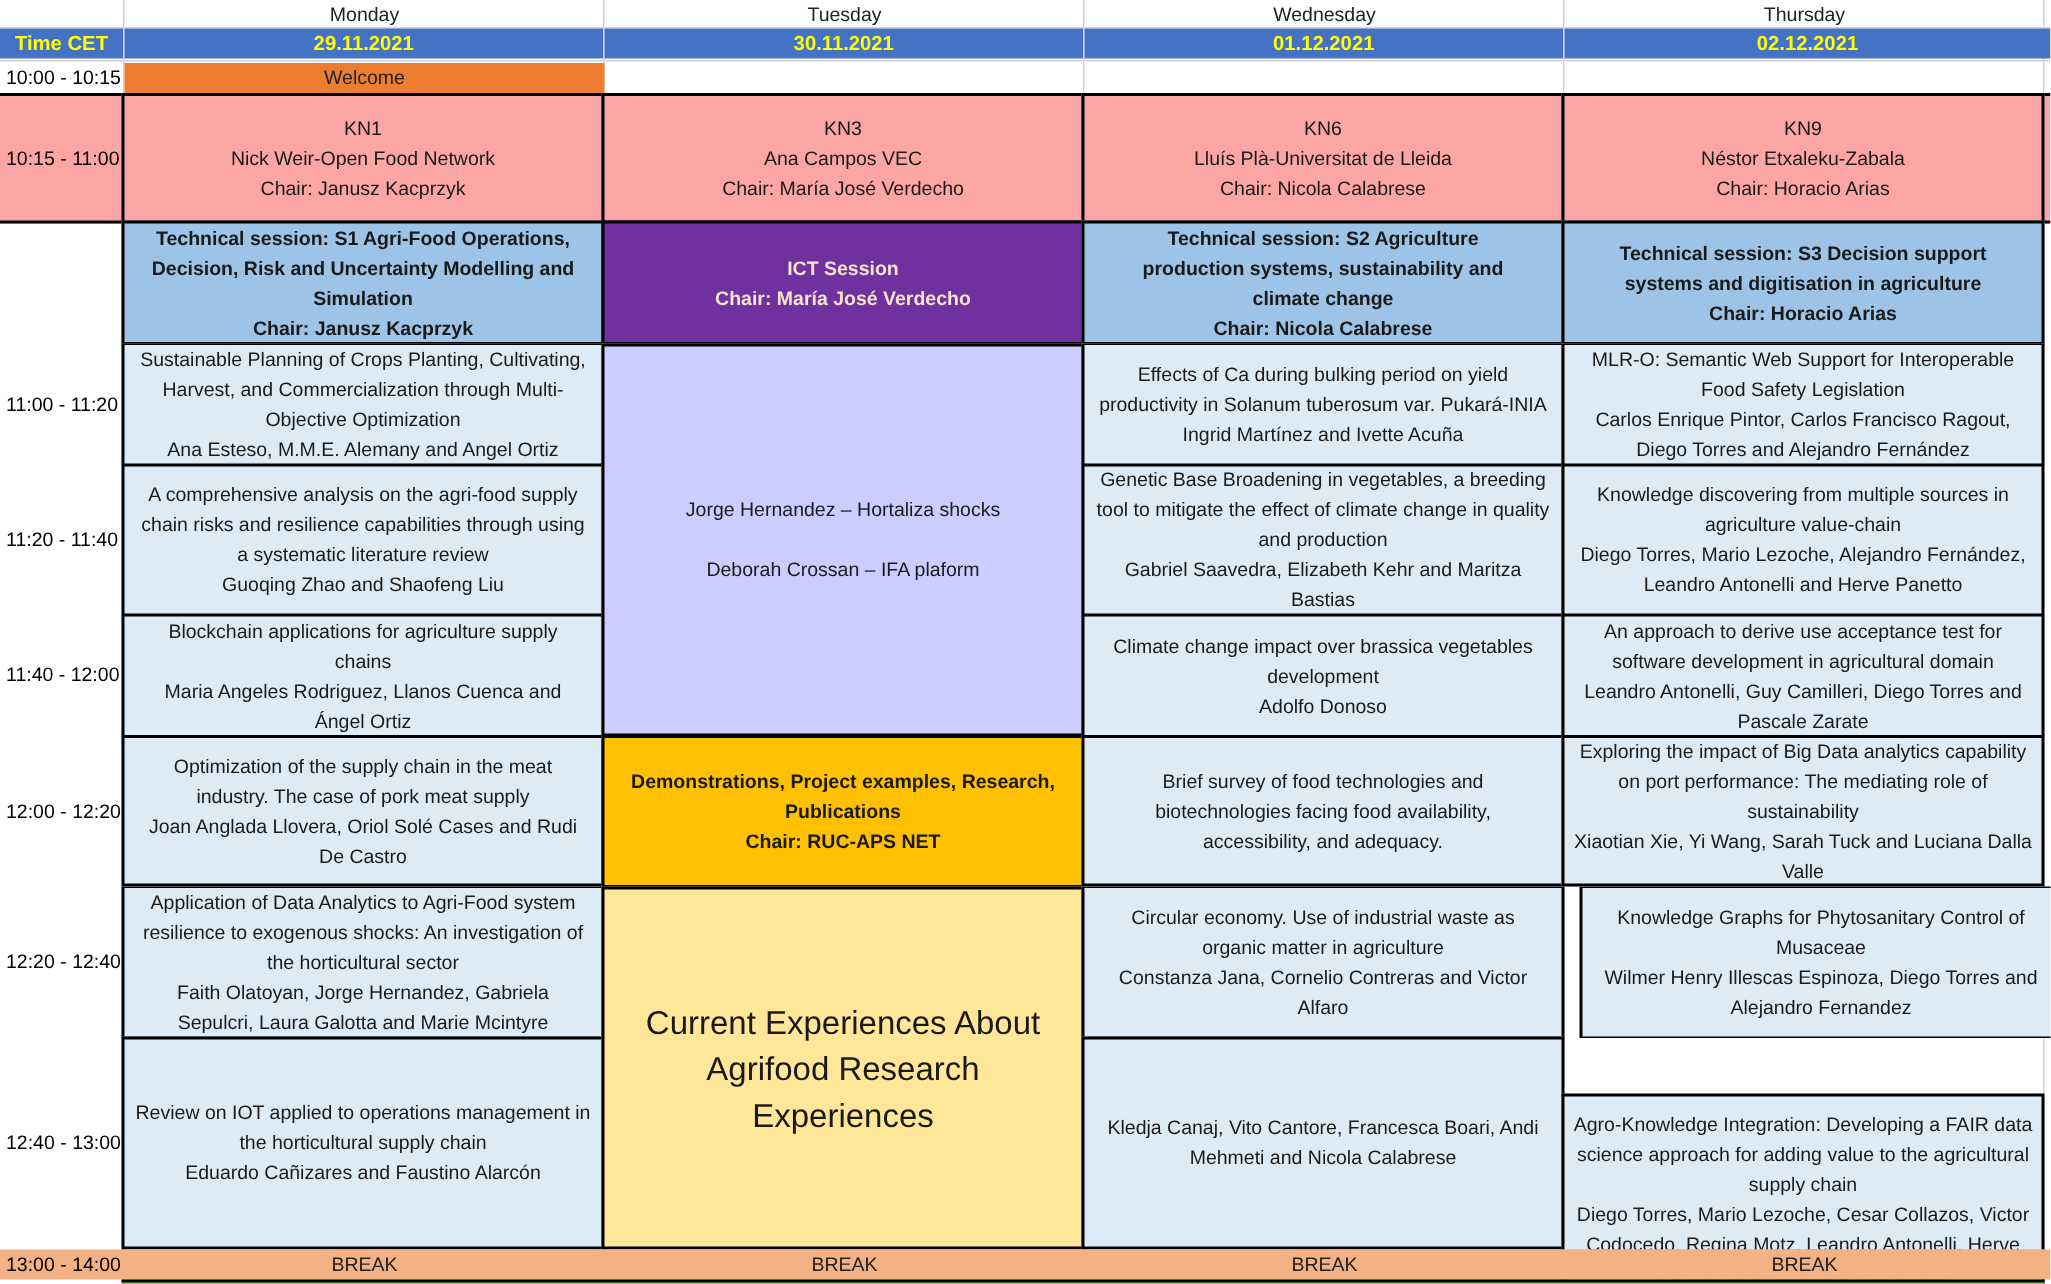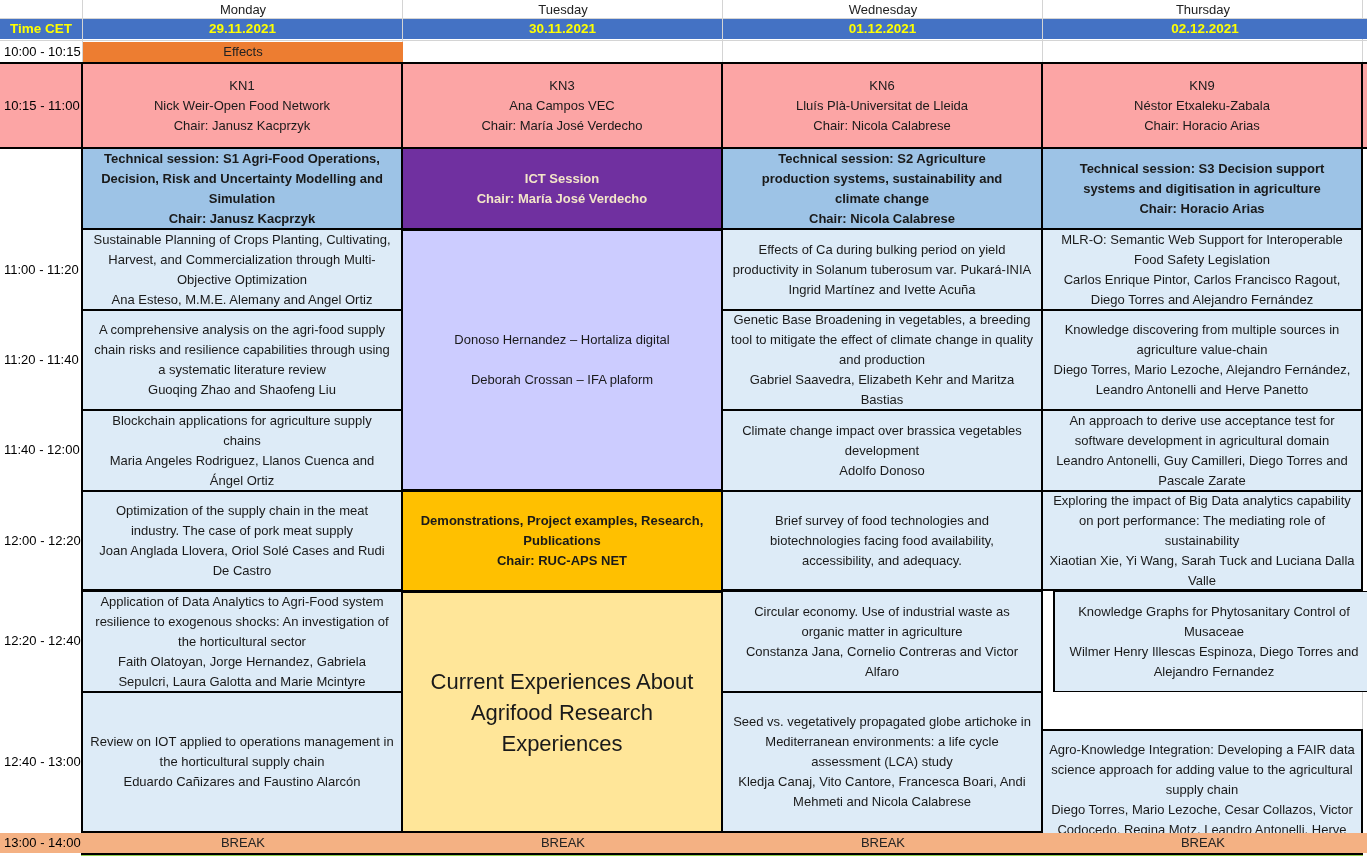--- a/index.html
+++ b/index.html
@@ -43,21 +43,21 @@
 <div class="cell day" style="left:723px;top:0;width:320px;height:19px;">Wednesday</div>
 <div class="cell day" style="left:1043px;top:0;width:320px;height:19px;">Thursday</div>
 
 <div class="cell header-row" style="left:0;top:19px;width:82px;height:20px;">Time CET</div>
 <div class="cell header-row" style="left:83px;top:19px;width:319px;height:20px;">29.11.2021</div>
 <div class="cell header-row" style="left:403px;top:19px;width:319px;height:20px;">30.11.2021</div>
 <div class="cell header-row" style="left:723px;top:19px;width:319px;height:20px;">01.12.2021</div>
 <div class="cell header-row" style="left:1043px;top:19px;width:324px;height:20px;">02.12.2021</div>
 
 <div class="cell time" style="left:0;top:41px;width:82px;height:21px;">10:00 - 10:15</div>
-<div class="cell welcome" style="left:83px;top:42px;width:320px;height:20px;">Effects</div>
+<div class="cell welcome" style="left:83px;top:42px;width:320px;height:20px;">Welcome</div>
 
 <div class="cell kn" style="left:0;top:62px;width:1367px;height:87px;border:none;border-top:2px solid #000;border-bottom:2px solid #000;"></div>
 <div class="cell time" style="left:0;top:64px;width:82px;height:83px;border-radius:19px;">10:15 - 11:00</div>
 <div class="cell kn lines" style="left:81px;top:62px;width:322px;height:87px;">
   <span>KN1</span>
   <span>Nick Weir-Open Food Network</span>
   <span>Chair: Janusz Kacprzyk</span>
 </div>
 <div class="cell kn lines" style="left:401px;top:62px;width:322px;height:87px;">
   <span>KN3</span>
@@ -118,21 +118,21 @@
 <div class="cell paper lines" style="left:81px;top:591px;width:322px;height:101px;border-left:2px solid #000;border-right:2px solid #000;padding:0 8px;">
   <span>Application of Data Analytics to Agri-Food system resilience to exogenous shocks: An investigation of the horticultural sector</span>
   <span>Faith Olatoyan, Jorge Hernandez, Gabriela Sepulcri, Laura Galotta and Marie Mcintyre</span>
 </div>
 <div class="cell paper lines" style="left:81px;top:691px;width:322px;height:142px;border:2px solid #000;padding:0 6px;">
   <span>Review on IOT applied to operations management in the horticultural supply chain</span>
   <span>Eduardo Cañizares and Faustino Alarcón</span>
 </div>
 
 <div class="cell ictbody lines" style="left:401px;top:229px;width:322px;height:262px;">
-  <span>Donoso Hernandez – Hortaliza digital</span>
+  <span>Jorge Hernandez – Hortaliza shocks</span>
   <span class="gap"></span>
   <span>Deborah Crossan – IFA plaform</span>
 </div>
 <div class="cell demo lines" style="left:401px;top:490px;width:322px;height:102px;padding:0 12px;">
   <span>Demonstrations, Project examples, Research, Publications</span>
   <span>Chair: RUC-APS NET</span>
 </div>
 <div class="cell current" style="left:401px;top:591px;width:322px;height:242px;padding:0 6px;">Current Experiences About Agrifood Research Experiences</div>
 
 <div class="cell paper lines" style="left:721px;top:229px;width:322px;height:81px;border-left:2px solid #000;border-right:2px solid #000;padding:0 8px;">
@@ -148,21 +148,20 @@
   <span>Adolfo Donoso</span>
 </div>
 <div class="cell paper lines" style="left:721px;top:490px;width:322px;height:101px;border:2px solid #000;padding:0 16px;">
   <span>Brief survey of food technologies and biotechnologies facing food availability, accessibility, and adequacy.</span>
 </div>
 <div class="cell paper lines" style="left:721px;top:591px;width:322px;height:101px;border-left:2px solid #000;border-right:2px solid #000;padding:0 20px;">
   <span>Circular economy. Use of industrial waste as organic matter in agriculture</span>
   <span>Constanza Jana, Cornelio Contreras and Victor Alfaro</span>
 </div>
 <div class="cell paper lines" style="left:721px;top:691px;width:322px;height:142px;border:2px solid #000;padding:0 8px;">
-  <span>Seed vs. vegetatively propagated globe artichoke in Mediterranean environments: a life cycle assessment (LCA) study</span>
   <span>Kledja Canaj, Vito Cantore, Francesca Boari, Andi Mehmeti and Nicola Calabrese</span>
 </div>
 
 <div class="cell paper lines" style="left:1041px;top:229px;width:322px;height:81px;border-left:2px solid #000;border-right:2px solid #000;padding:0 6px;">
   <span>MLR-O: Semantic Web Support for Interoperable Food Safety Legislation</span>
   <span>Carlos Enrique Pintor, Carlos Francisco Ragout, Diego Torres and Alejandro Fernández</span>
 </div>
 <div class="cell paper lines" style="left:1041px;top:310px;width:322px;height:100px;border-left:2px solid #000;border-right:2px solid #000;padding:0 4px;">
   <span>Knowledge discovering from multiple sources in agriculture value-chain</span>
   <span>Diego Torres, Mario Lezoche, Alejandro Fernández, Leandro Antonelli and Herve Panetto</span>

